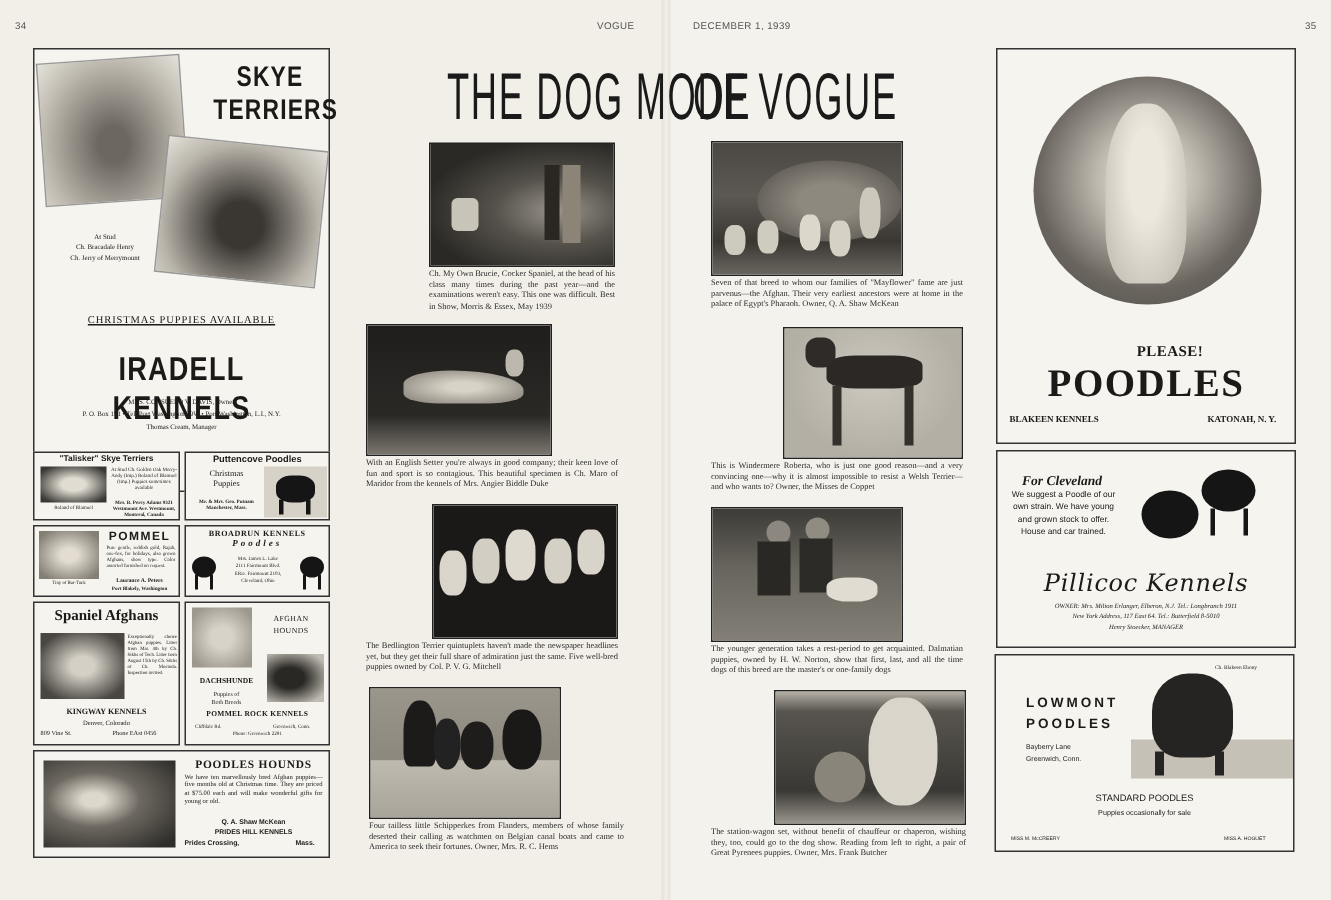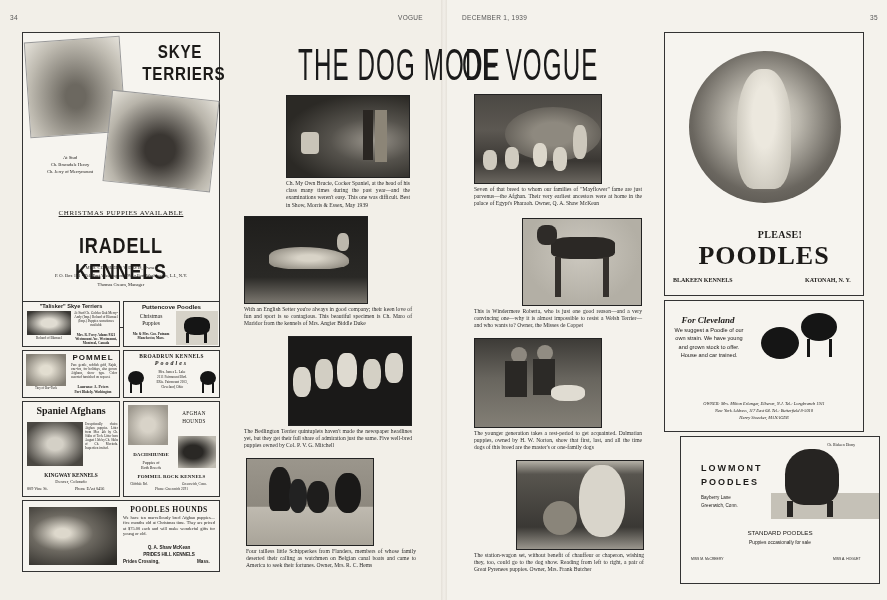--- a/index.html
+++ b/index.html
@@ -209,26 +209,27 @@
   <div class="abs" style="left:140px; top:244px; font-size:6px; font-weight:700;">KATONAH, N. Y.</div>
 </div>
 
 <div class="ad" style="left:664px; top:300px; width:200px; height:132px;">
   <div class="abs c" style="left:4px; top:14px; width:78px; font-size:9px; font-weight:700; font-style:italic;">For Cleveland</div>
   <div class="abs c" style="left:6px; top:25px; width:76px; font-size:5.6px; line-height:8.4px; font-family:'Liberation Sans', sans-serif;">We suggest a Poodle of our own strain. We have young and grown stock to offer. House and car trained.</div>
   <div class="silhouette" style="left:96px; top:26px; width:38px; height:32px; border-radius:50%;"></div>
   <div class="silhouette" style="left:136px; top:12px; width:36px; height:28px; border-radius:50%;"></div>
   <div class="silhouette" style="left:142px; top:38px; width:3px; height:18px;"></div>
   <div class="silhouette" style="left:164px; top:38px; width:3px; height:18px;"></div>
+  <div class="abs c" style="left:0; top:78px; width:198px; font-size:16px; font-style:italic; font-family:'DejaVu Serif', serif; font-weight:300; letter-spacing:0.5px;">Pillicoc Kennels</div>
   <div class="abs c" style="left:0; top:100px; width:198px; font-size:4.4px; font-style:italic;">OWNER: Mrs. Milton Erlanger, Elberon, N.J. Tel.: Longbranch 1911</div>
   <div class="abs c" style="left:0; top:107px; width:198px; font-size:4.4px; font-style:italic;">New York Address, 117 East 64. Tel.: Butterfield 8-5010</div>
   <div class="abs c" style="left:0; top:114px; width:198px; font-size:4.4px; font-style:italic;">Henry Stoecker, MANAGER</div>
 </div>
 
-<div class="ad" style="left:680px; top:436px; width:200px; height:148px;">
+<div class="ad" style="left:663px; top:436px; width:200px; height:132px;">
   <div class="abs" style="left:90px; top:56px; width:108px; height:26px; background:#c5c1b7;"></div>
   <div class="silhouette" style="left:104px; top:12px; width:54px; height:56px; border-radius:45% 45% 35% 35%; background:#262422;"></div>
   <div class="silhouette" style="left:106px; top:64px; width:6px; height:16px; background:#262422;"></div>
   <div class="silhouette" style="left:146px; top:64px; width:6px; height:16px; background:#262422;"></div>
   <div class="abs" style="left:146px; top:6px; font-size:3.6px;">Ch. Blakeen Ebony</div>
   <div class="abs bigsans" style="left:20px; top:26px; font-size:9px; letter-spacing:2px;">LOWMONT</div>
   <div class="abs bigsans" style="left:20px; top:40px; font-size:9px; letter-spacing:2px;">POODLES</div>
   <div class="abs" style="left:20px; top:58px; font-size:4.6px; font-family:'Liberation Sans', sans-serif;">Bayberry Lane</div>
   <div class="abs" style="left:20px; top:66px; font-size:4.6px; font-family:'Liberation Sans', sans-serif;">Greenwich, Conn.</div>
   <div class="abs c" style="left:0; top:92px; width:198px; font-size:6.2px; font-family:'Liberation Sans', sans-serif;">STANDARD POODLES</div>

